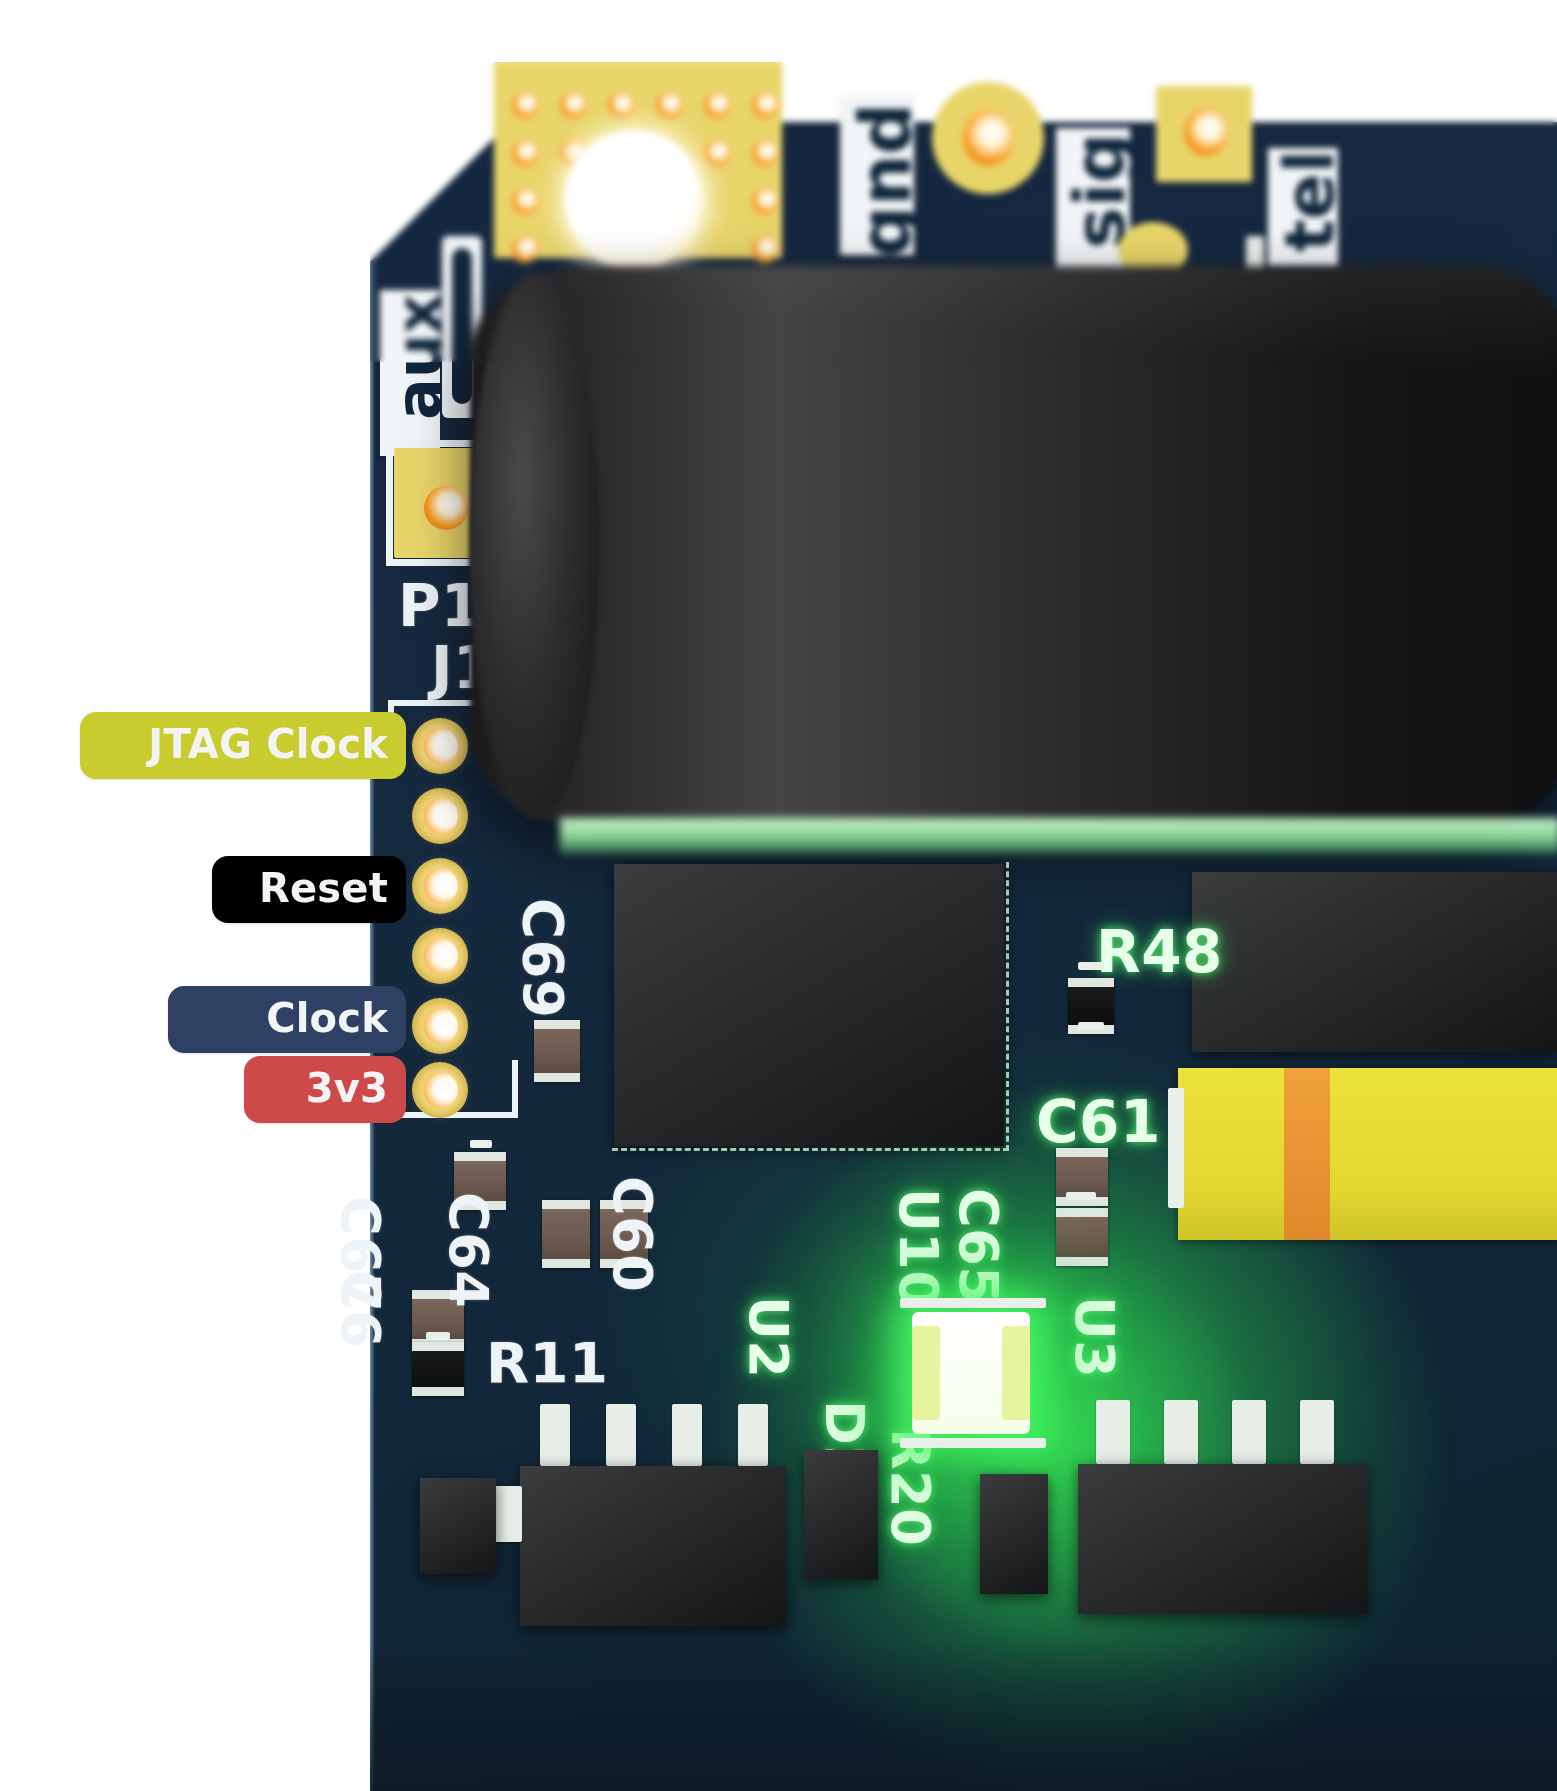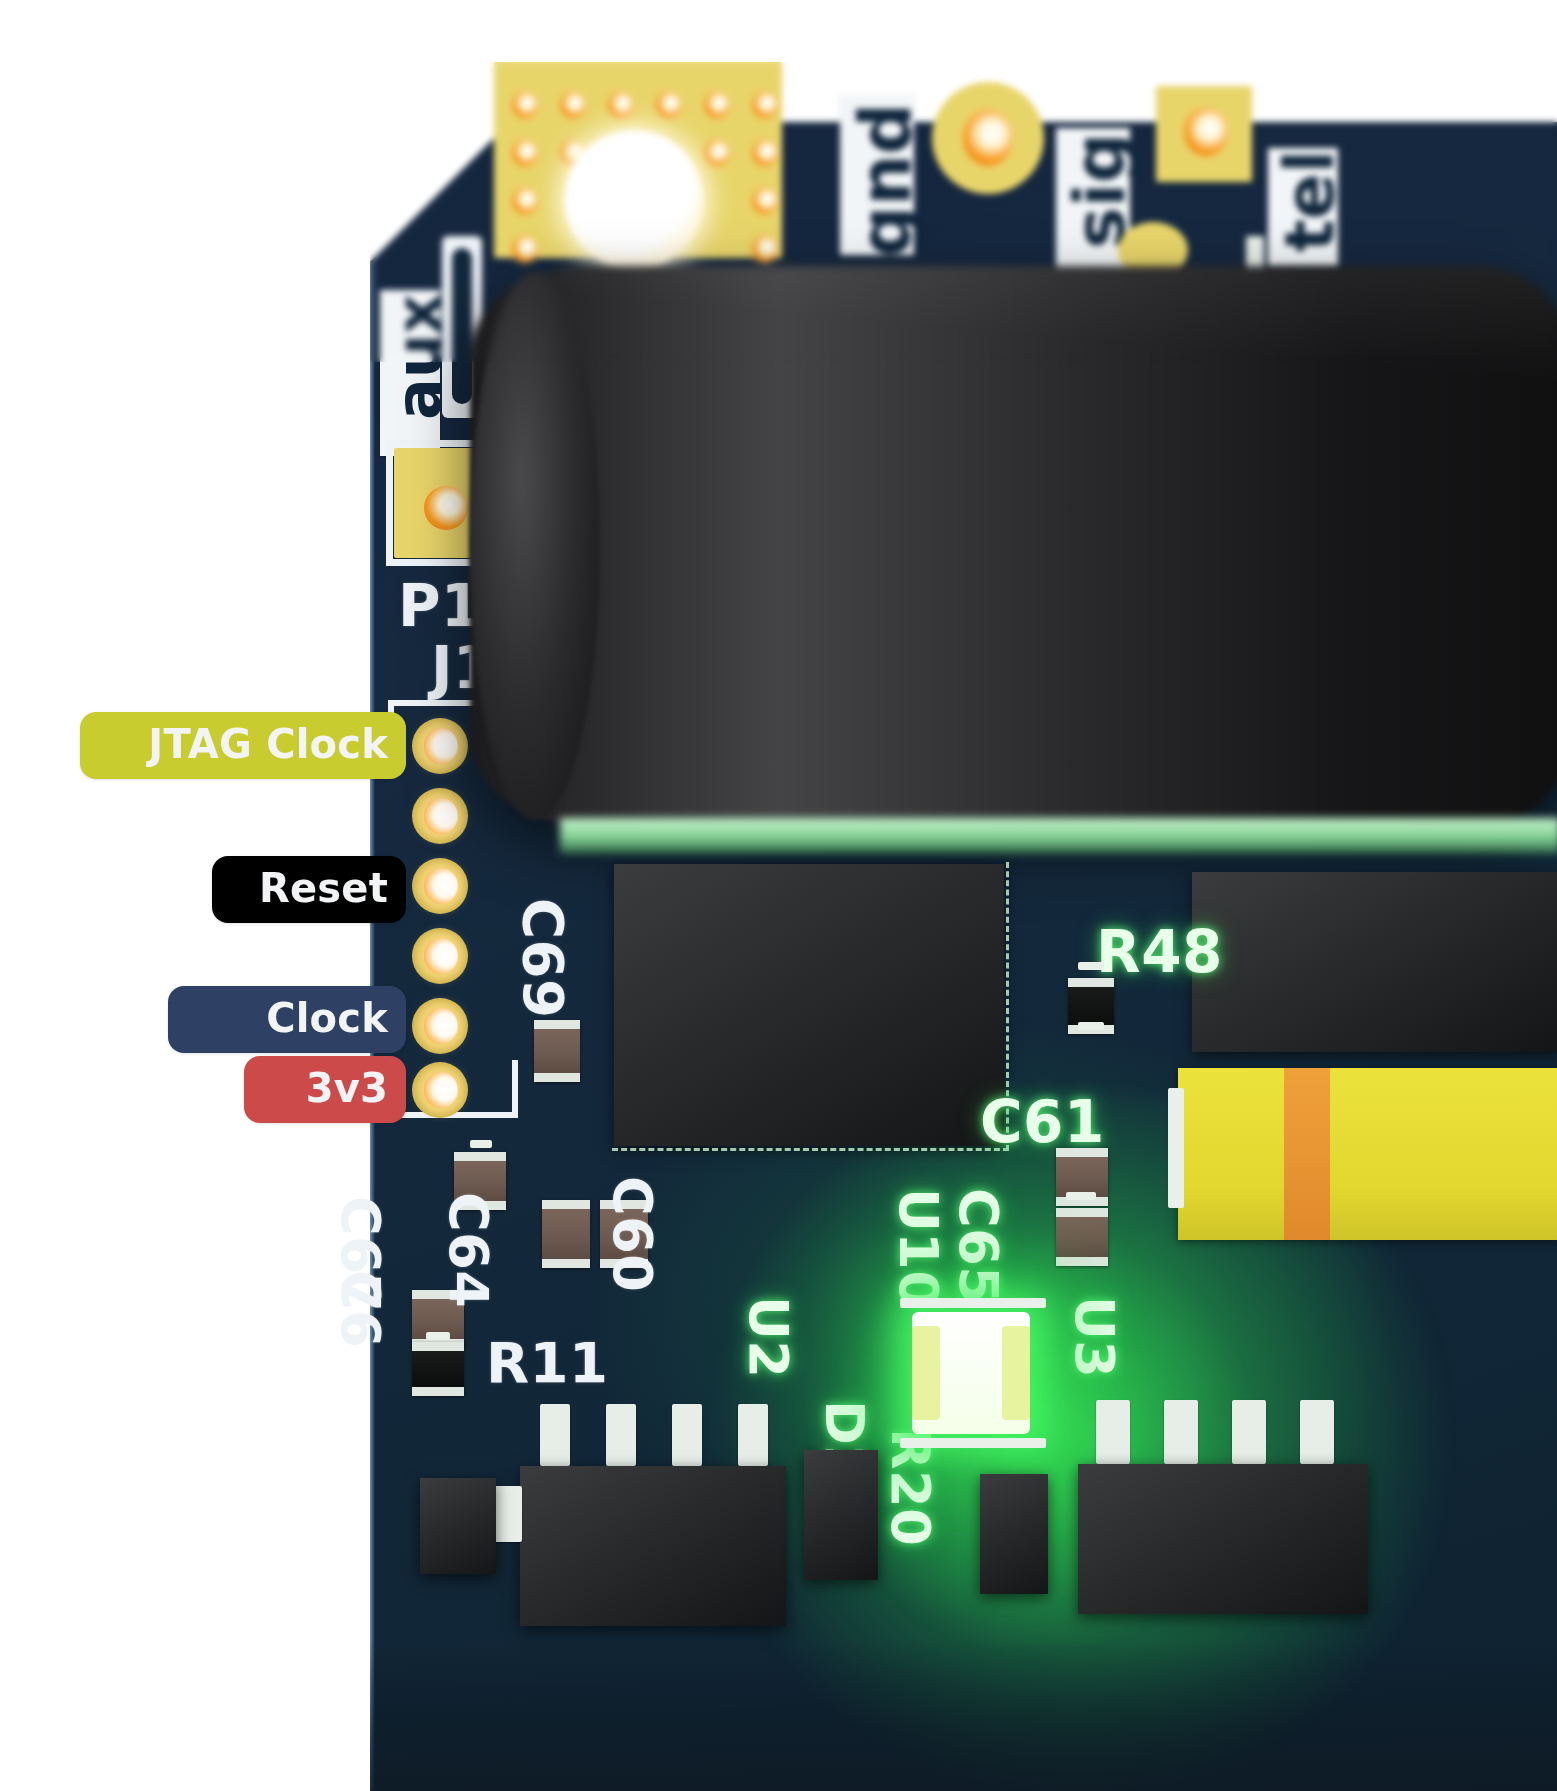--- a/index.html
+++ b/index.html
@@ -260,21 +260,21 @@
   <div class="ic" style="left:1192px;top:872px;width:368px;height:180px;"></div>
 
   <div class="silk rot90" style="left:576px;top:898px;font-size:56px;">C69</div>
   <div class="smd v" style="left:534px;top:1020px;width:46px;height:44px;"></div>
 
   <div class="silk glow" style="left:1096px;top:918px;font-size:58px;">R48</div>
   <div class="smd v black" style="left:1068px;top:978px;width:46px;height:38px;"></div>
   <div class="pad-tick" style="left:1078px;top:962px;width:26px;height:8px;"></div>
   <div class="pad-tick" style="left:1078px;top:1022px;width:26px;height:8px;"></div>
 
-  <div class="silk glow" style="left:980px;top:1088px;font-size:58px;text-align:center;">C61</div>
+  <div class="silk glow" style="left:1036px;top:1088px;font-size:58px;text-align:center;">C61</div>
   <div class="smd v" style="left:1056px;top:1148px;width:52px;height:40px;"></div>
   <div class="smd v" style="left:1056px;top:1208px;width:52px;height:40px;"></div>
   <div class="pad-tick" style="left:1066px;top:1192px;width:30px;height:8px;"></div>
 
   <div class="ycap" style="left:1178px;top:1068px;width:382px;height:172px;"></div>
   <div class="ycap-stripe" style="left:1284px;top:1068px;width:46px;height:172px;"></div>
   <div class="pad-tick" style="left:1168px;top:1088px;width:16px;height:120px;"></div>
 
   <div class="silk rot90" style="left:392px;top:1196px;font-size:54px;">C67</div>
   <div class="silk rot90" style="left:392px;top:1270px;font-size:54px;">C6</div>

